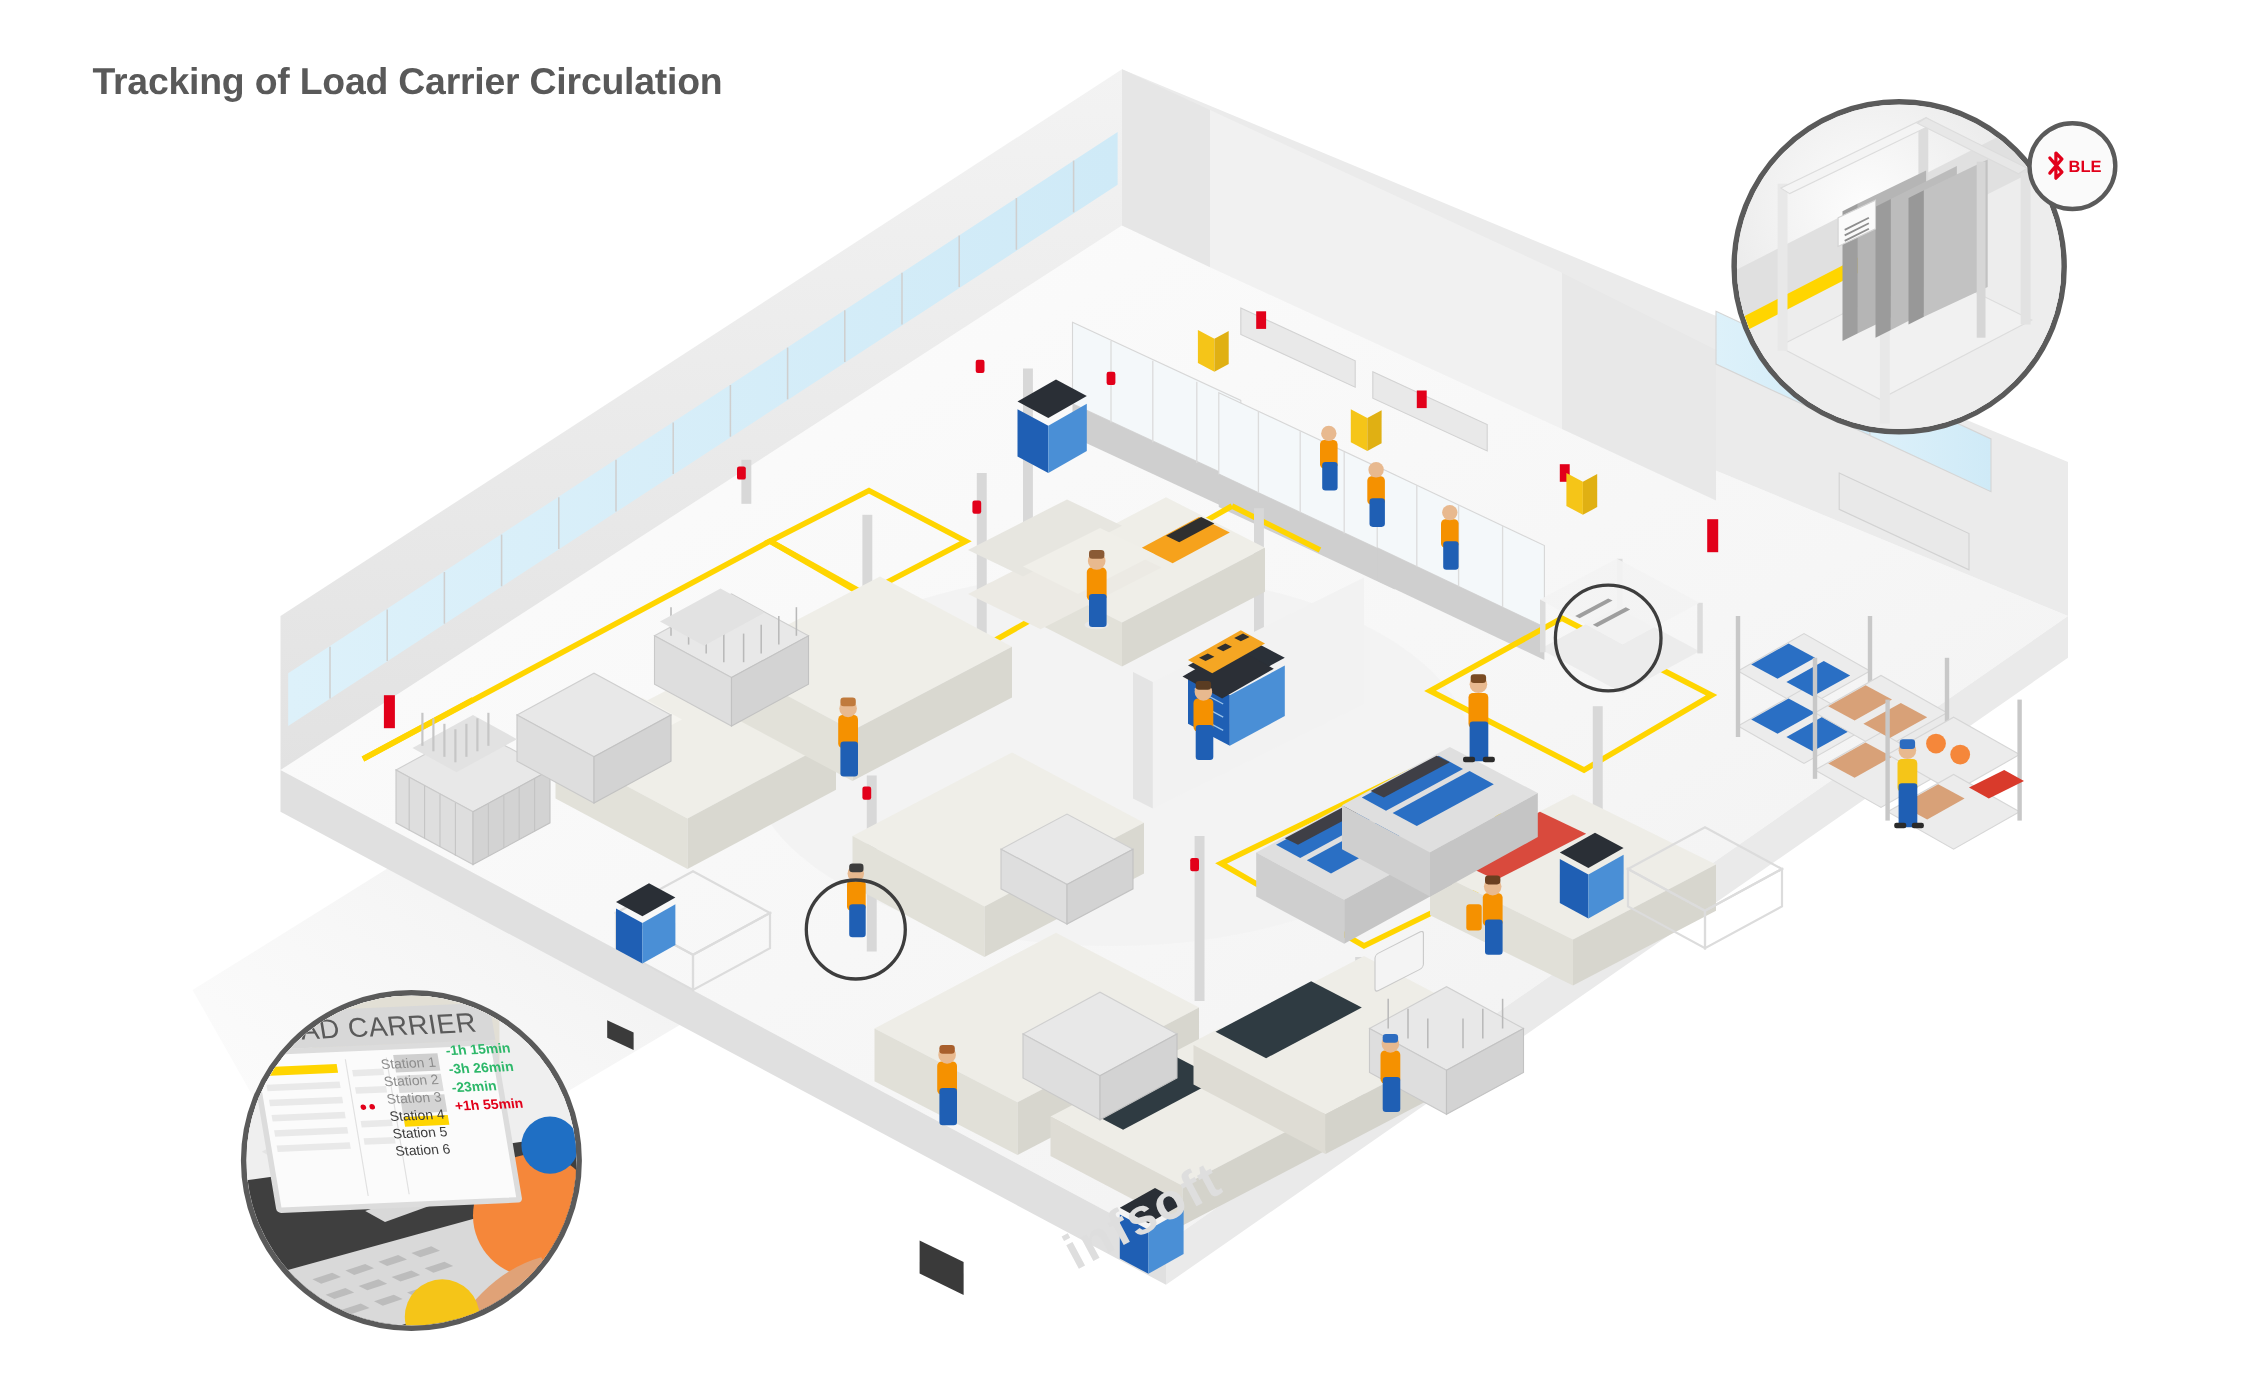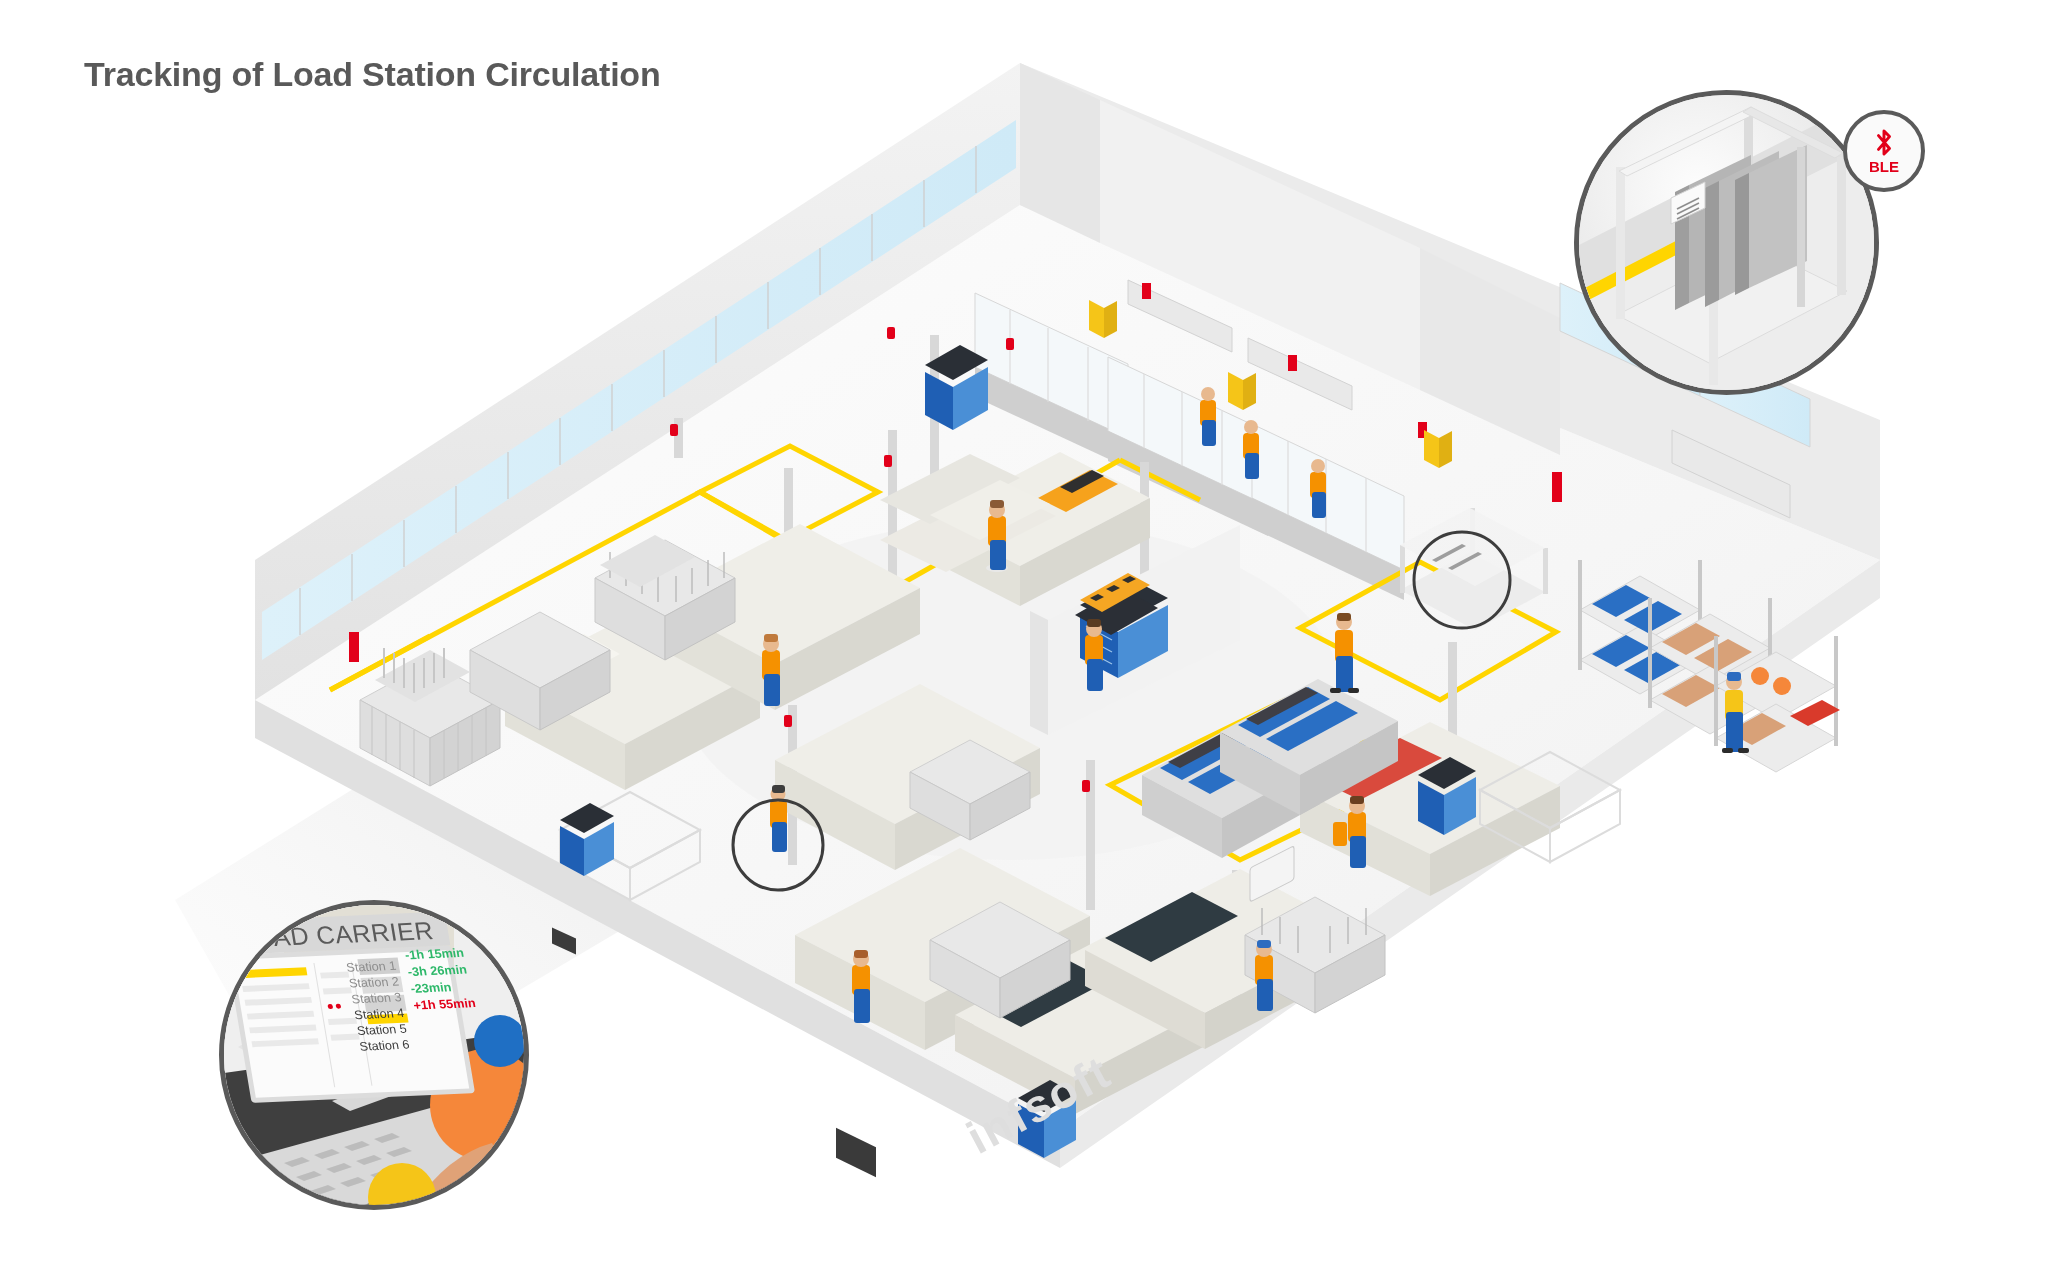--- a/index.html
+++ b/index.html
@@ -13,21 +13,21 @@
          color:#595959;letter-spacing:-0.2px;white-space:nowrap;}
 
   
   .mag{position:absolute;border-radius:50%;border:5px solid #5a5a5a;
        overflow:hidden;background:#f2f2f2;}
   .magInner{position:absolute;inset:0;}
 
   
   .bleBadge{position:absolute;width:74px;height:74px;border-radius:50%;
             background:#fafafa;border:4px solid #5a5a5a;
-            display:flex;flex-direction:column;align-items:center;
+            display:flex;flex-direction:row;align-items:center;
             justify-content:center;gap:1px;z-index:40;}
   .bleBadge .bt{width:22px;height:30px;}
   .bleBadge .lbl{font-size:15px;font-weight:bold;color:#e2001a;line-height:1;}
 
   
   .screenWrap{position:absolute;left:40px;top:24px;width:330px;height:230px;
               transform:rotate(-11deg) skewY(6deg);}
   .scrFrame{position:absolute;inset:0;background:#fbfbfb;border:6px solid #dcdcdc;
             border-radius:4px;}
   .scrHead{position:absolute;left:0;top:-34px;width:100%;height:34px;
@@ -42,21 +42,21 @@
   .red{color:#e2001a;}
 
   .lgrey{background:#e9e9e9;}
   .yel{background:#ffd500;}
 </style>
 </head>
 <body>
 
 <div id="stage">
 
-  <div class="title">Tracking of Load Station Circulation</div>
+  <div class="title">Tracking of Load Carrier Circulation</div>
 
   <svg width="2048" height="1262" style="position:absolute;left:0;top:0;pointer-events:none;">
     <defs>
       <linearGradient id="cg1" x1="1" y1="0" x2="0" y2="1">
         <stop offset="0" stop-color="#e6e6e6" stop-opacity=".95"></stop>
         <stop offset="1" stop-color="#f7f7f7" stop-opacity=".25"></stop>
       </linearGradient>
       <linearGradient id="cg2" x1="0" y1="1" x2="1" y2="0">
         <stop offset="0" stop-color="#e6e6e6" stop-opacity=".95"></stop>
         <stop offset="1" stop-color="#f7f7f7" stop-opacity=".25"></stop>

